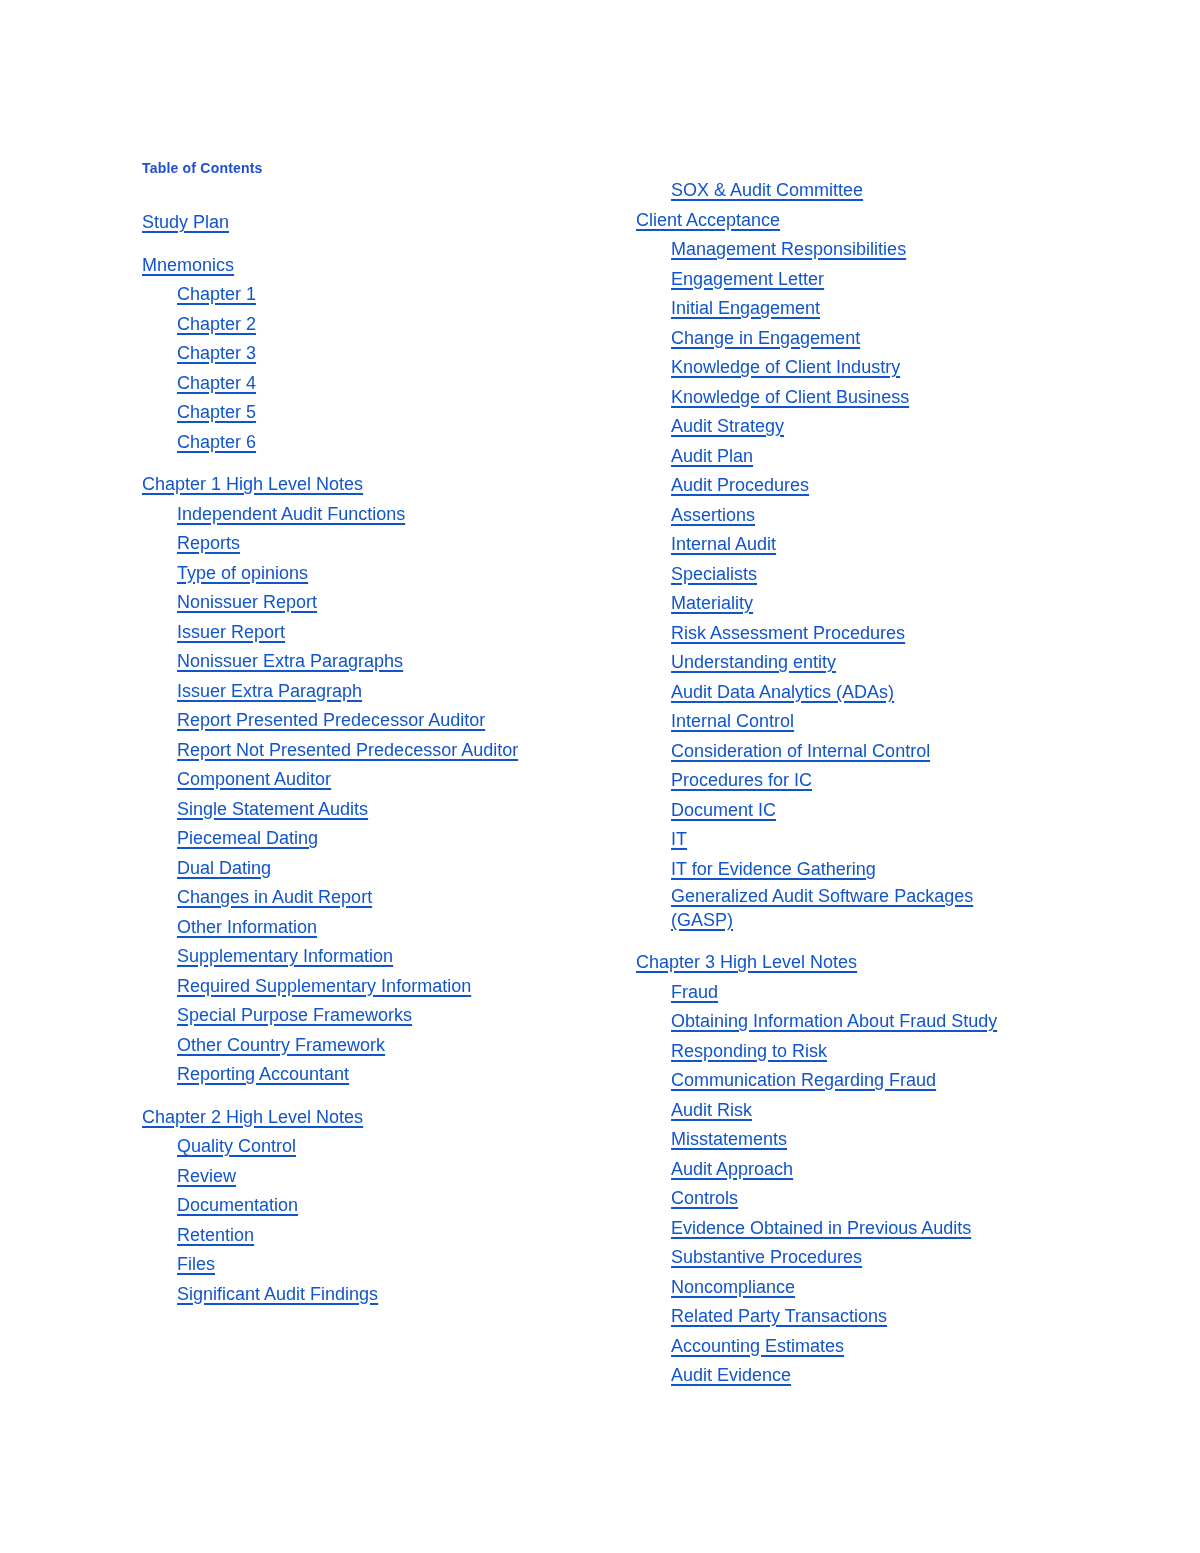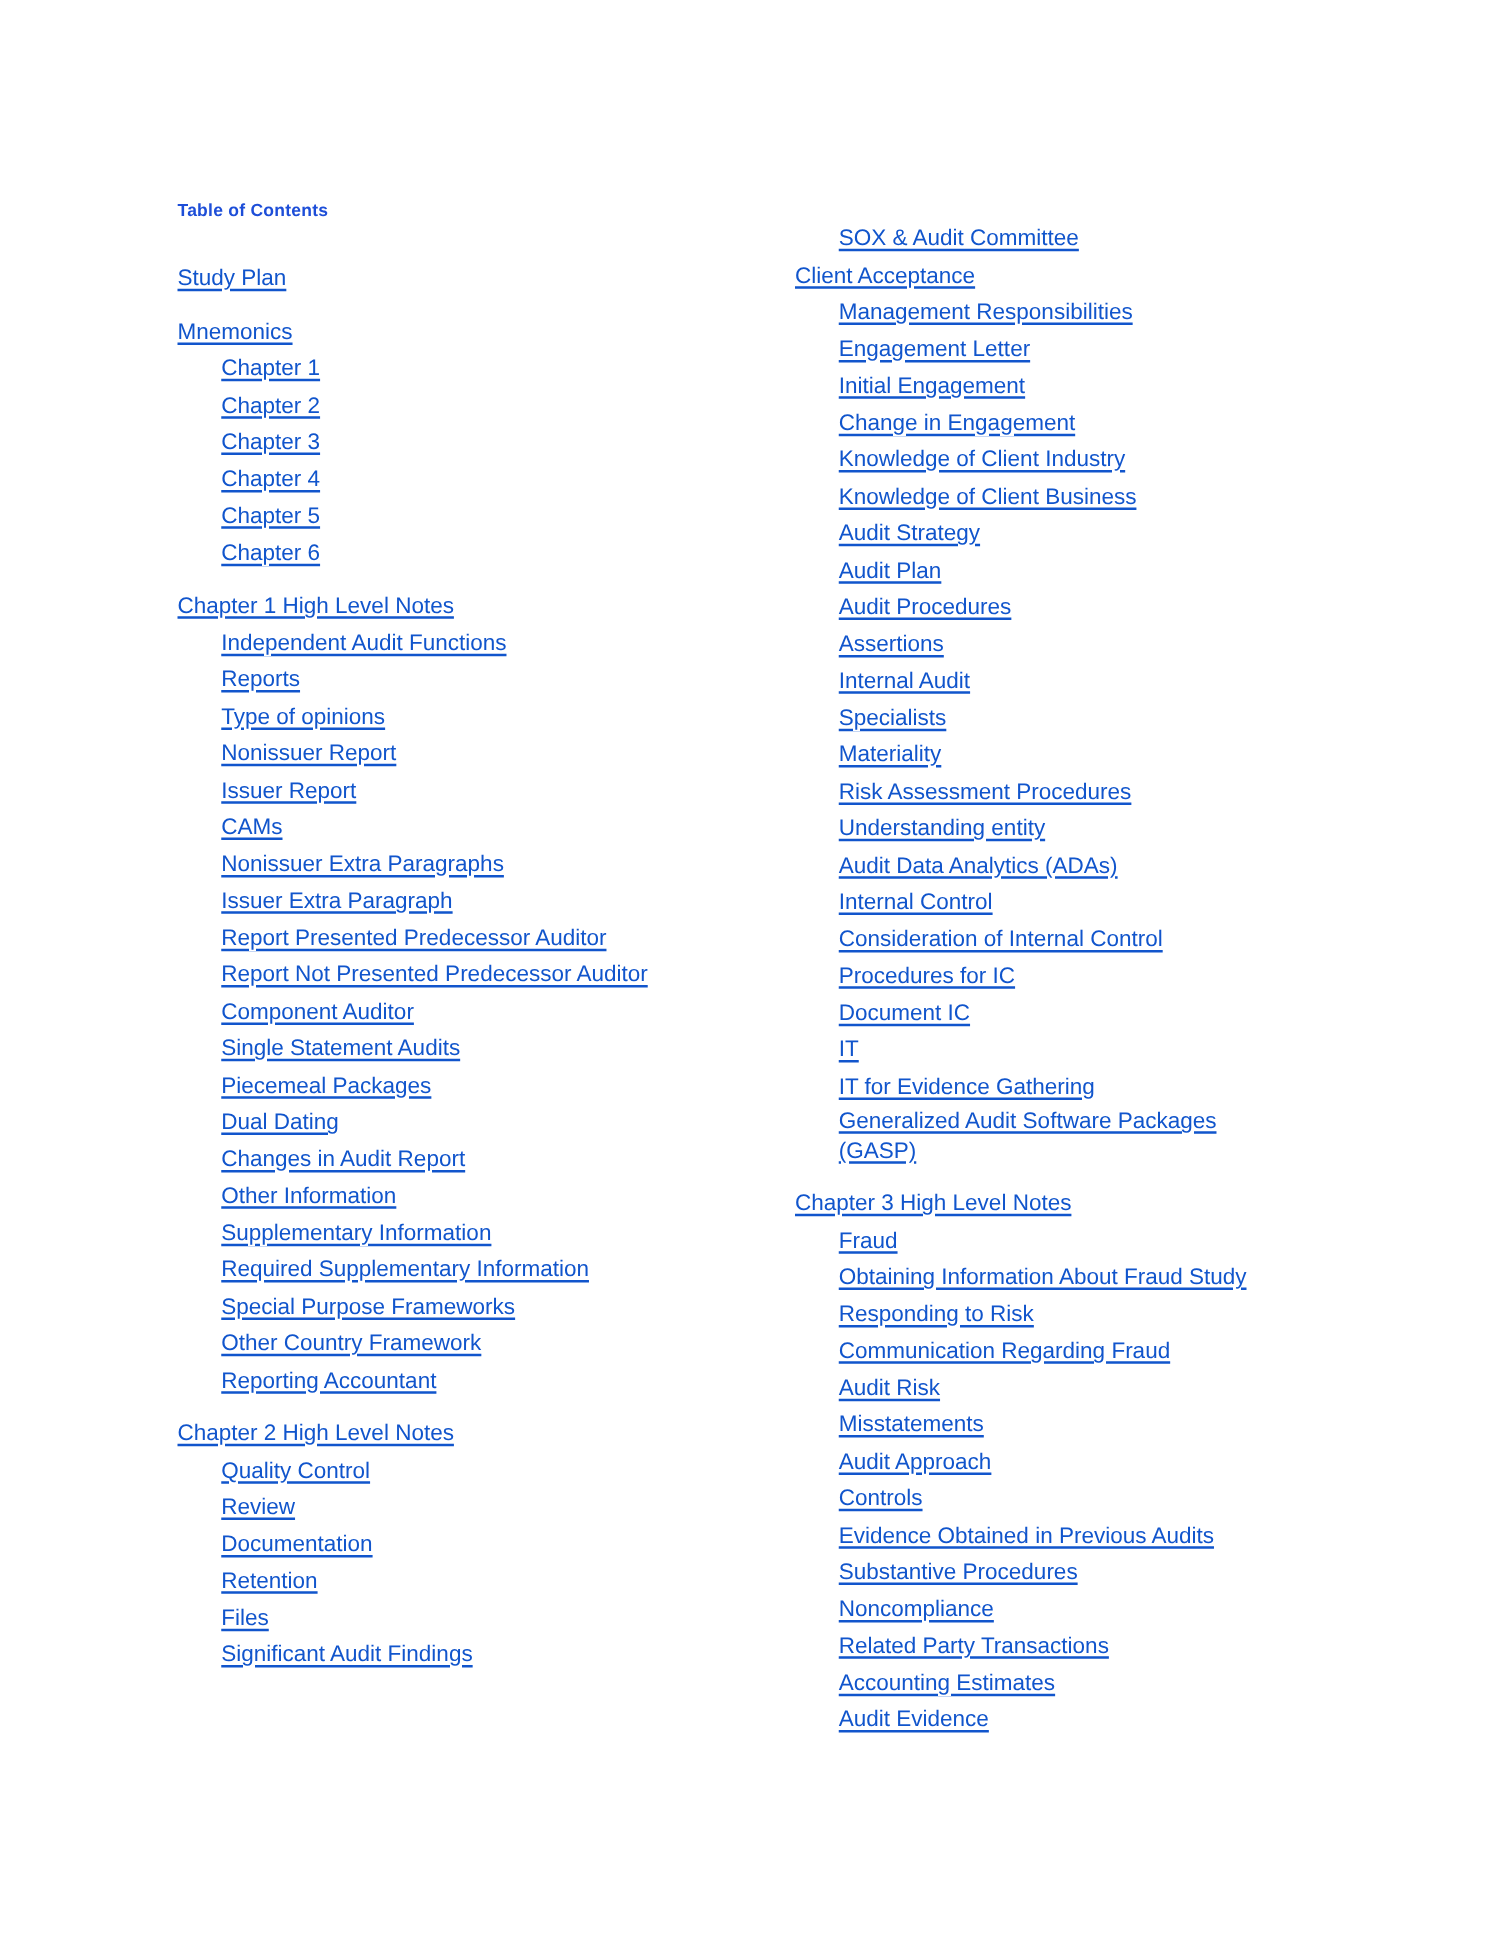--- a/index.html
+++ b/index.html
@@ -34,28 +34,27 @@
     <a class="entry lvl2">Chapter 4</a>
     <a class="entry lvl2">Chapter 5</a>
     <a class="entry lvl2">Chapter 6</a>
     <div class="gap"></div>
     <a class="entry">Chapter 1 High Level Notes</a>
     <a class="entry lvl2">Independent Audit Functions</a>
     <a class="entry lvl2">Reports</a>
     <a class="entry lvl2">Type of opinions</a>
     <a class="entry lvl2">Nonissuer Report</a>
     <a class="entry lvl2">Issuer Report</a>
-    <a class="entry lvl2">CAMs</a>
     <a class="entry lvl2">Nonissuer Extra Paragraphs</a>
     <a class="entry lvl2">Issuer Extra Paragraph</a>
     <a class="entry lvl2">Report Presented Predecessor Auditor</a>
     <a class="entry lvl2">Report Not Presented Predecessor Auditor</a>
     <a class="entry lvl2">Component Auditor</a>
     <a class="entry lvl2">Single Statement Audits</a>
-    <a class="entry lvl2">Piecemeal Packages</a>
+    <a class="entry lvl2">Piecemeal Dating</a>
     <a class="entry lvl2">Dual Dating</a>
     <a class="entry lvl2">Changes in Audit Report</a>
     <a class="entry lvl2">Other Information</a>
     <a class="entry lvl2">Supplementary Information</a>
     <a class="entry lvl2">Required Supplementary Information</a>
     <a class="entry lvl2">Special Purpose Frameworks</a>
     <a class="entry lvl2">Other Country Framework</a>
     <a class="entry lvl2">Reporting Accountant</a>
     <div class="gap"></div>
     <a class="entry">Chapter 2 High Level Notes</a>

